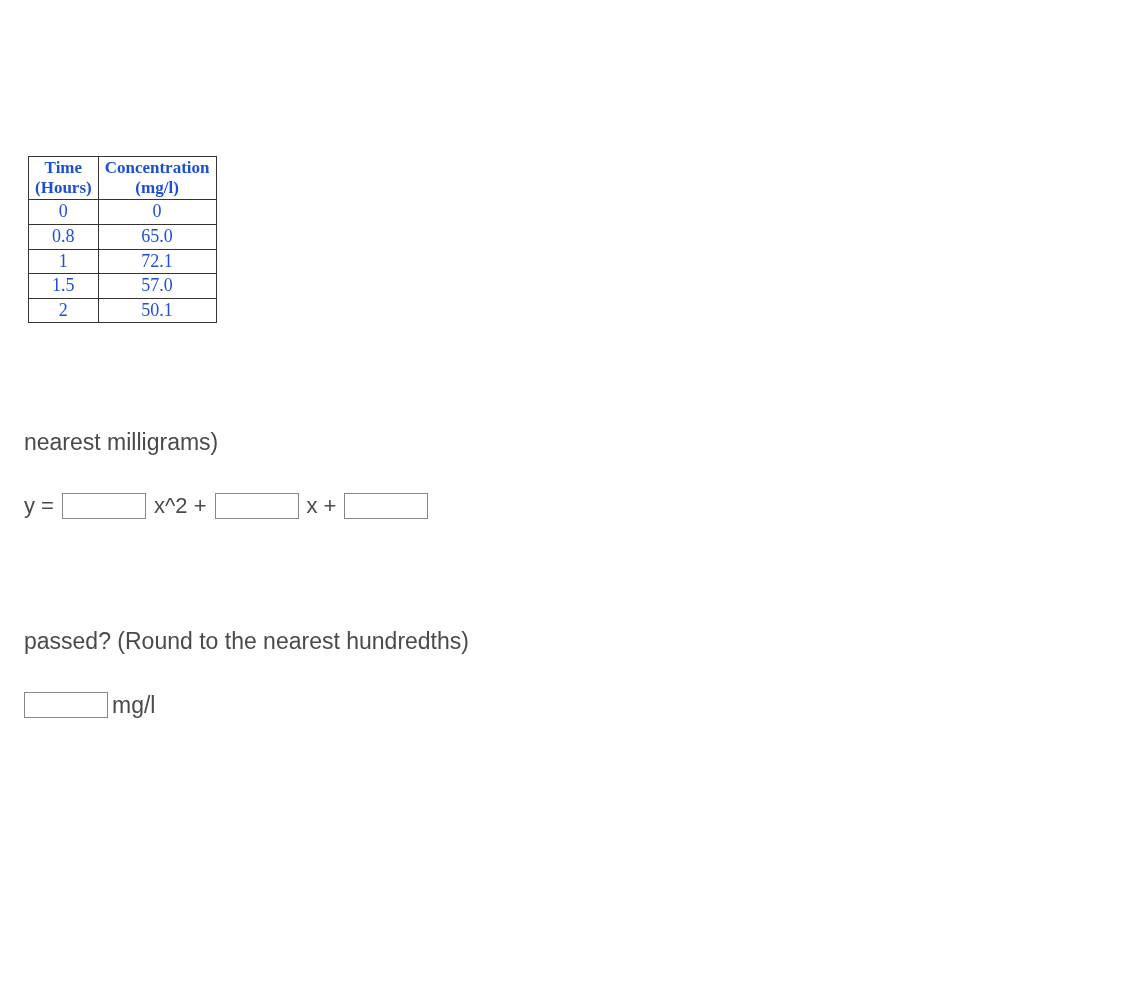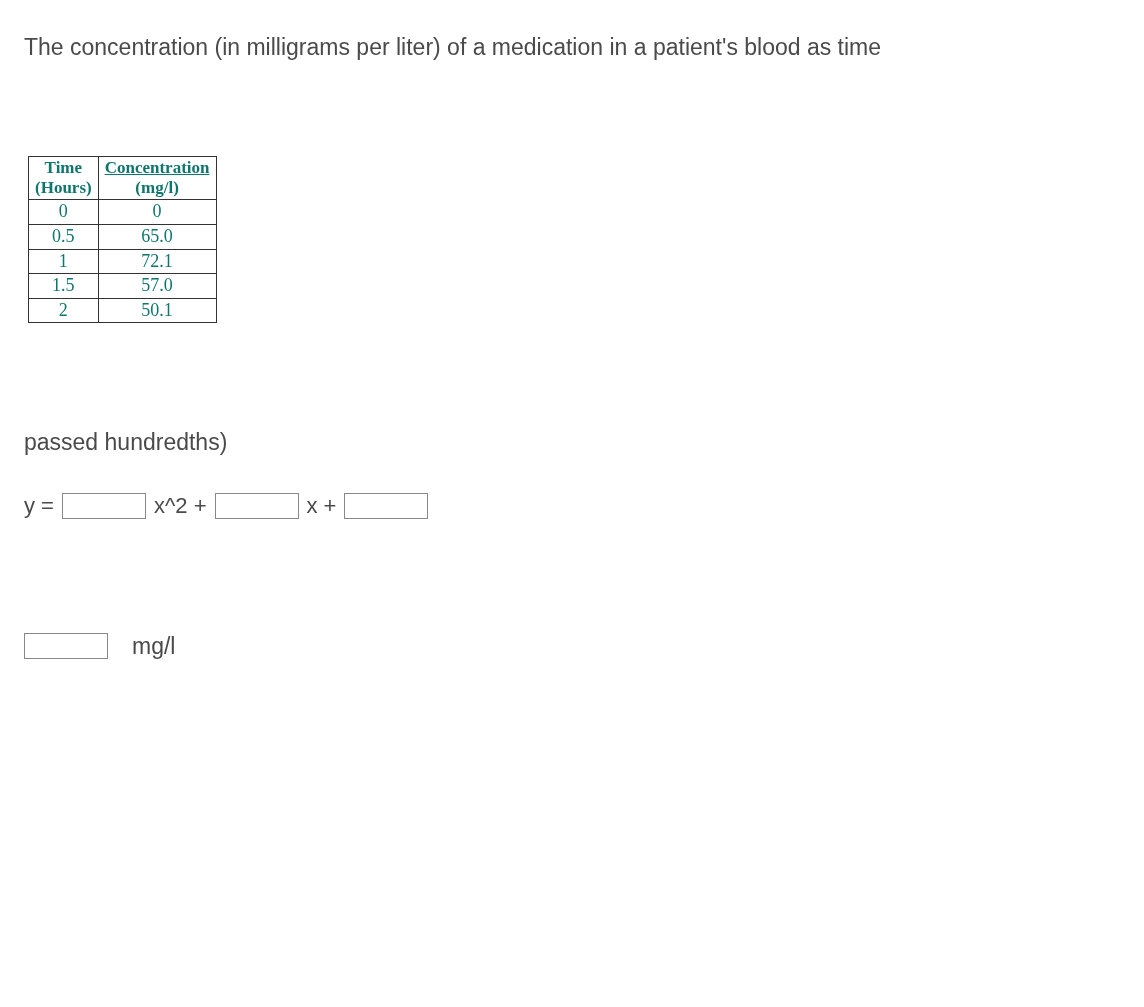--- a/index.html
+++ b/index.html
@@ -17,31 +17,30 @@
     margin-bottom: 18px;
   }
   table.data {
     border-collapse: collapse;
     margin-bottom: 30px;
     margin-left: 4px;
   }
   table.data th, table.data td {
     border: 1px solid #333;
     font-family: "Times New Roman", Times, serif;
-    color: #0f766e;
+    color: #1d4ed8;
     text-align: center;
     padding: 1px 6px;
     line-height: 1.2;
   }
   table.data th {
     font-weight: bold;
     font-size: 17px;
   }
   table.data th .under {
-    text-decoration: underline;
     text-align: center;
   }
   table.data td {
     font-size: 18px;
   }
   .eq-row {
     display: flex;
     align-items: center;
     gap: 8px;
     margin: 12px 0 30px 0;
@@ -52,30 +51,30 @@
     height: 26px;
     width: 84px;
     font-size: 18px;
     padding: 1px 4px;
     box-sizing: border-box;
     background: #fff;
   }
   .unit-row {
     display: flex;
     align-items: center;
-    gap: 24px;
+    gap: 4px;
     margin-top: 18px;
     font-size: 23px;
   }
 </style>
 </head>
 <body>
 
 <div class="prose">
-  <span>The concentration (in milligrams per liter) of a medication in a patient's blood as time</span><br>
+  <br>
   <br>
 </div>
 
 <table class="data">
   <thead>
     <tr>
       <th>
         <span>Time</span><br>
         <span>(Hours)</span>
       </th>
@@ -84,52 +83,53 @@
         <span>(mg/l)</span>
       </th>
     </tr>
   </thead>
   <tbody>
     <tr>
       <td>0</td>
       <td>0</td>
     </tr>
     <tr>
-      <td>0.5</td>
+      <td>0.8</td>
       <td>65.0</td>
     </tr>
     <tr>
       <td>1</td>
       <td>72.1</td>
     </tr>
     <tr>
       <td>1.5</td>
       <td>57.0</td>
     </tr>
     <tr>
       <td>2</td>
       <td>50.1</td>
     </tr>
   </tbody>
 </table>
 
 <div class="prose">
   <br>
-  <span>passed hundredths)</span>
+  <span>nearest milligrams)</span>
 </div>
 
 <div class="eq-row">
   <span>y =</span>
   <input class="blank" type="text" style="">
   <span>x^2 +</span>
   <input class="blank" type="text" style="">
   <span>x  +</span>
   <input class="blank" type="text" style="">
 </div>
 
 <div class="prose">
   <br>
+  <span>passed? (Round to the nearest hundredths)</span>
 </div>
 
 <div class="unit-row">
   <input class="blank" type="text" style="">
   <span>mg/l</span>
 </div>
 
 </body></html>

